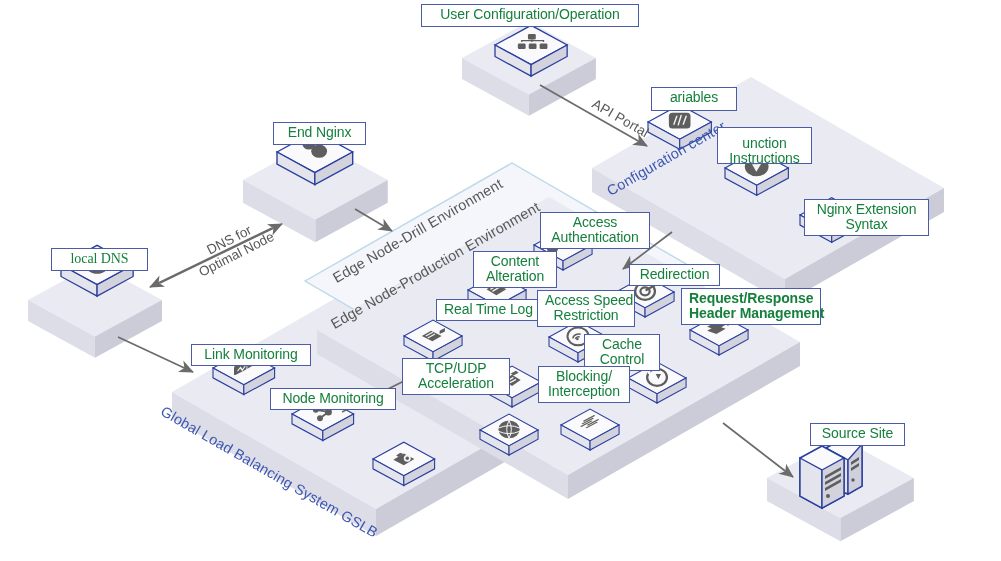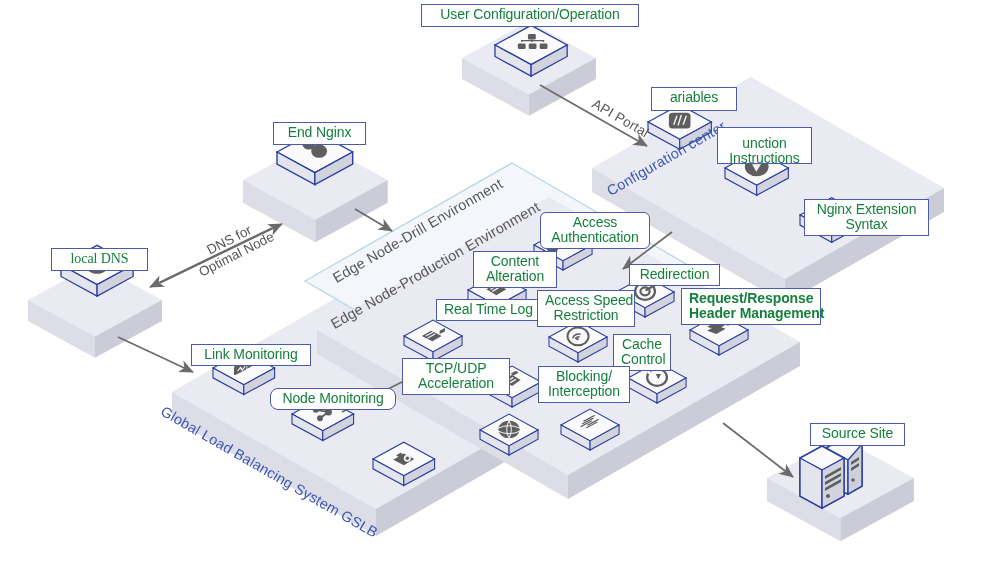--- a/index.html
+++ b/index.html
@@ -306,33 +306,33 @@
   <div class="lbl" style="left:273px;top:122px;width:93px;height:23px;">End Nginx</div>
   <div class="lbl" style="left:51px;top:248px;width:97px;height:23px;font-family:Liberation Serif, serif;">local DNS</div>
   <div class="lbl" style="left:810px;top:423px;width:95px;height:23px;">Source Site</div>
 
   <div class="lbl" style="left:651px;top:87px;width:86px;height:24px;">ariables</div>
   <div class="lbl two" style="left:717px;top:127px;width:95px;height:37px;padding-top:8px;">unction
 Instructions</div>
   <div class="lbl two" style="left:804px;top:175px;width:125px;height:37px;padding-top:2px;margin-top:24px;">Nginx Extension
 Syntax</div>
 
-  <div class="lbl two" style="left:540px;top:212px;width:110px;height:37px;border-radius:6px;">Access
+  <div class="lbl two" style="left:540px;top:212px;width:110px;height:37px;">Access
 Authentication</div>
   <div class="lbl two" style="left:473px;top:251px;width:84px;height:37px;">Content
 Alteration</div>
   <div class="lbl" style="left:629px;top:264px;width:91px;height:22px;">Redirection</div>
   <div class="lbl" style="left:388px;top:299px;width:104px;height:22px;margin-left:48px;">Real Time Log</div>
   <div class="lbl two" style="left:537px;top:290px;width:98px;height:37px;">Access Speed
 Restriction</div>
   <div class="lbl two" style="left:681px;top:288px;width:140px;height:37px;font-weight:bold;">Request/Response
 Header Management</div>
   <div class="lbl two" style="left:402px;top:358px;width:108px;height:37px;">TCP/UDP
 Acceleration</div>
-  <div class="lbl two" style="left:613px;top:334px;width:58px;height:37px;">Cache
+  <div class="lbl two" style="left:584px;top:334px;width:76px;height:37px;">Cache
 Control</div>
   <div class="lbl two" style="left:538px;top:366px;width:92px;height:37px;">Blocking/
 Interception</div>
 
   <div class="lbl" style="left:191px;top:344px;width:120px;height:22px;">Link Monitoring</div>
-  <div class="lbl" style="left:270px;top:388px;width:126px;height:22px;border-radius:8px;">Node Monitoring</div>
+  <div class="lbl" style="left:270px;top:388px;width:126px;height:22px;">Node Monitoring</div>
 
 </div>
 
 </body></html>

